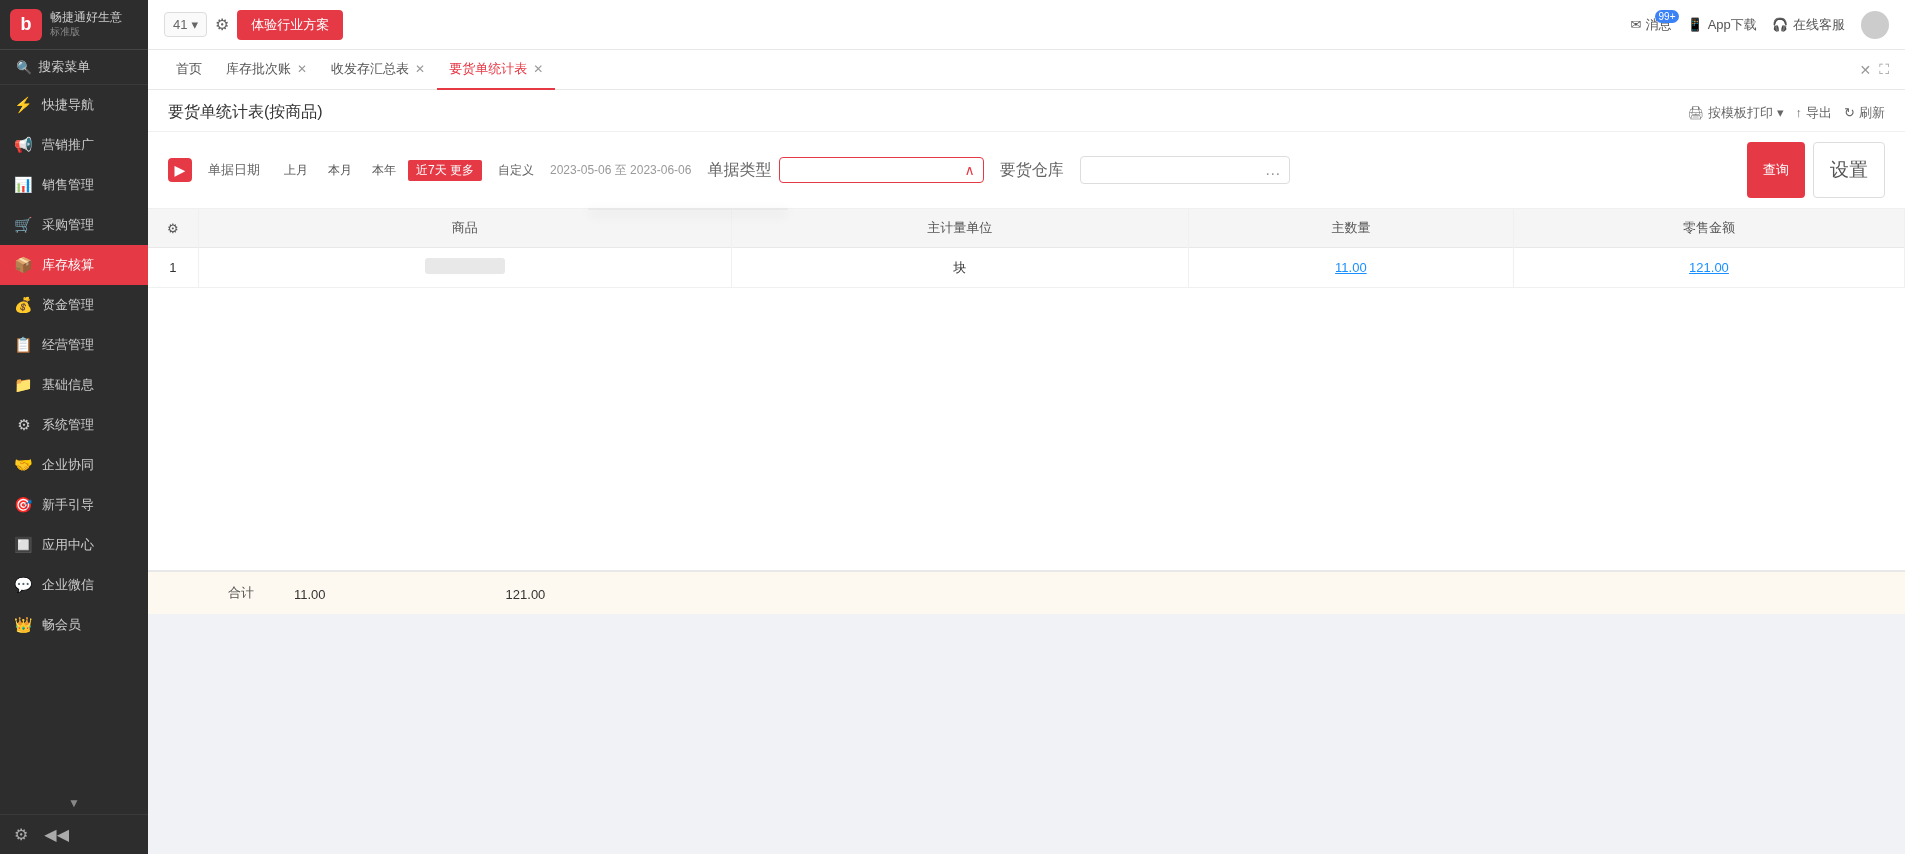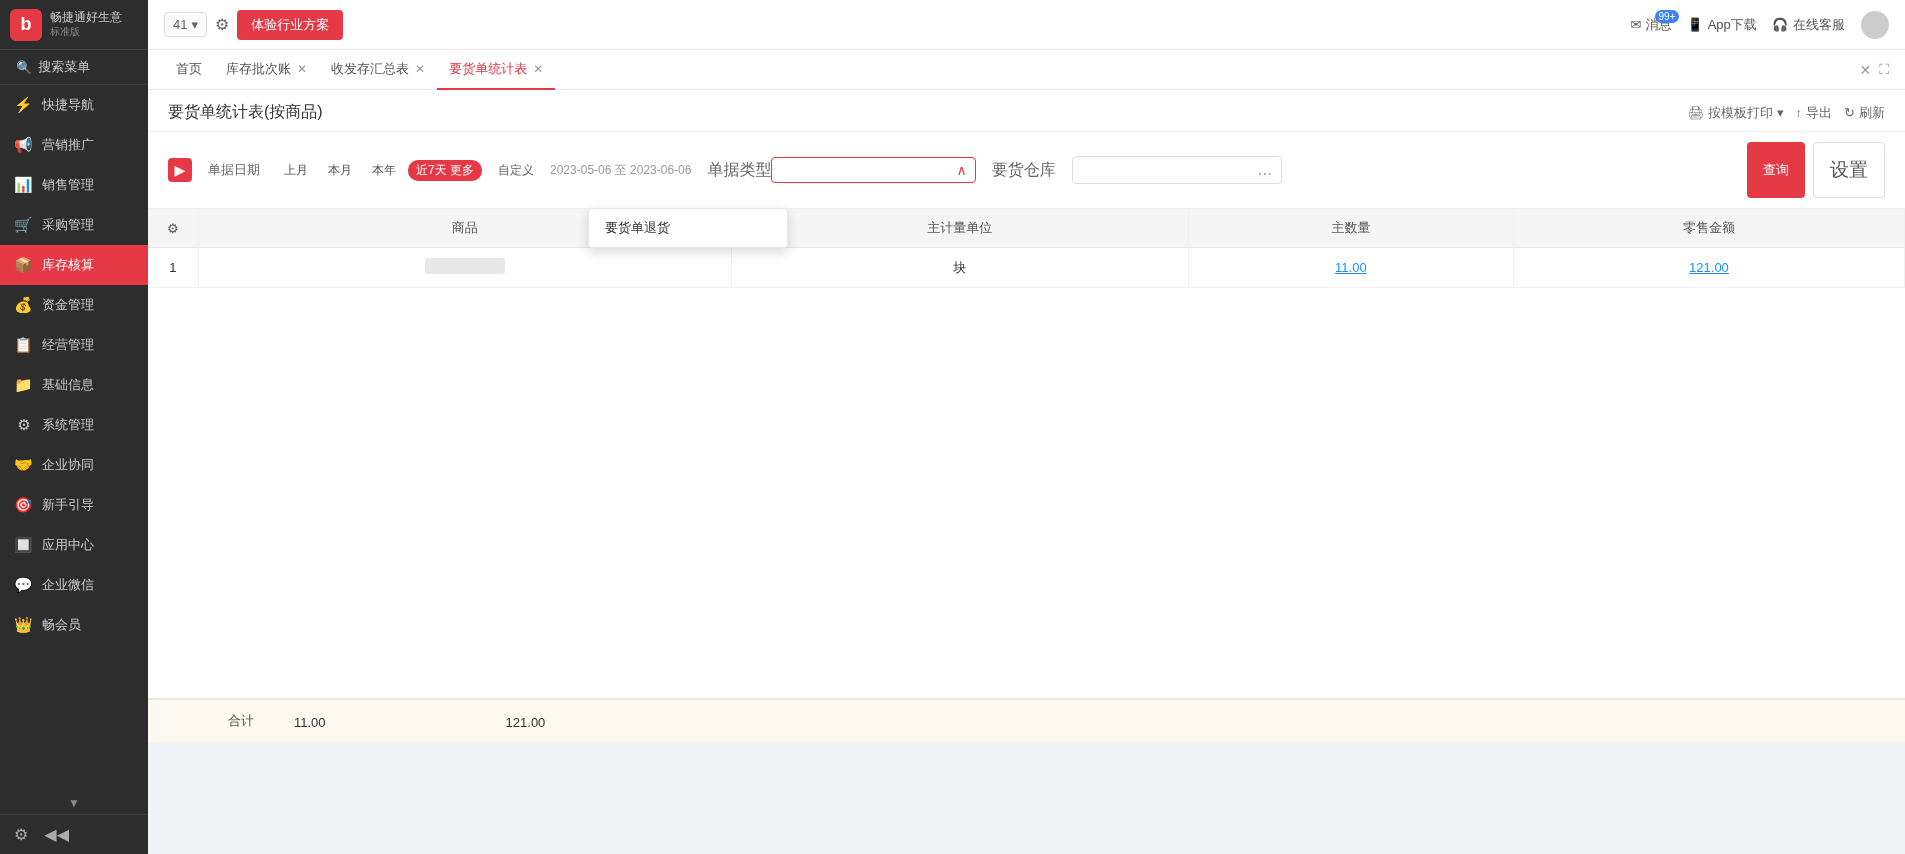--- a/index.html
+++ b/index.html
@@ -84,21 +84,21 @@
       color: #888;
       font-size: 12px;
       cursor: pointer;
     }
 
     
     .main-area {
       flex: 1;
       display: flex;
       flex-direction: column;
-      height: 742px;
+      height: 614px;
       overflow: hidden;
     }
 
     
     .topbar {
       height: 50px;
       background: #fff;
       display: flex;
       align-items: center;
       padding: 0 16px;
@@ -253,30 +253,30 @@
     .date-shortcut {
       padding: 2px 8px;
       border-radius: 3px;
       cursor: pointer;
       font-size: 12px;
       color: #555;
     }
     .date-shortcut.more {
       background: #e63946;
       color: #fff;
-      border-radius: 10px;
+      border-radius: 2px;
       padding: 2px 8px;
     }
     .date-custom { font-size: 12px; color: #666; cursor: pointer; }
     .date-range { font-size: 12px; color: #999; }
 
     .filter-select-group {
       display: flex;
       align-items: center;
-      gap: 0;
+      gap: 8px;
     }
     .filter-select-wrapper {
       display: flex;
       align-items: center;
       border: 1px solid #e63946;
       border-radius: 4px;
       padding: 4px 8px;
       min-width: 200px;
       position: relative;
       background: #fff;
@@ -588,21 +588,20 @@
           <span class="warehouse-dots">…</span>
         </div>
       </div>
 
       <div class="filter-actions">
         <button class="btn-query">查询</button>
         <button class="btn-settings">设置</button>
       </div>
 
       <div class="dropdown-overlay">
-        <div class="dropdown-item">要货单退货</div>
       </div>
     </div>
 
     <div class="table-container">
       <table>
         <thead>
           <tr>
             <th>
               <span>⚙</span>
             </th>

